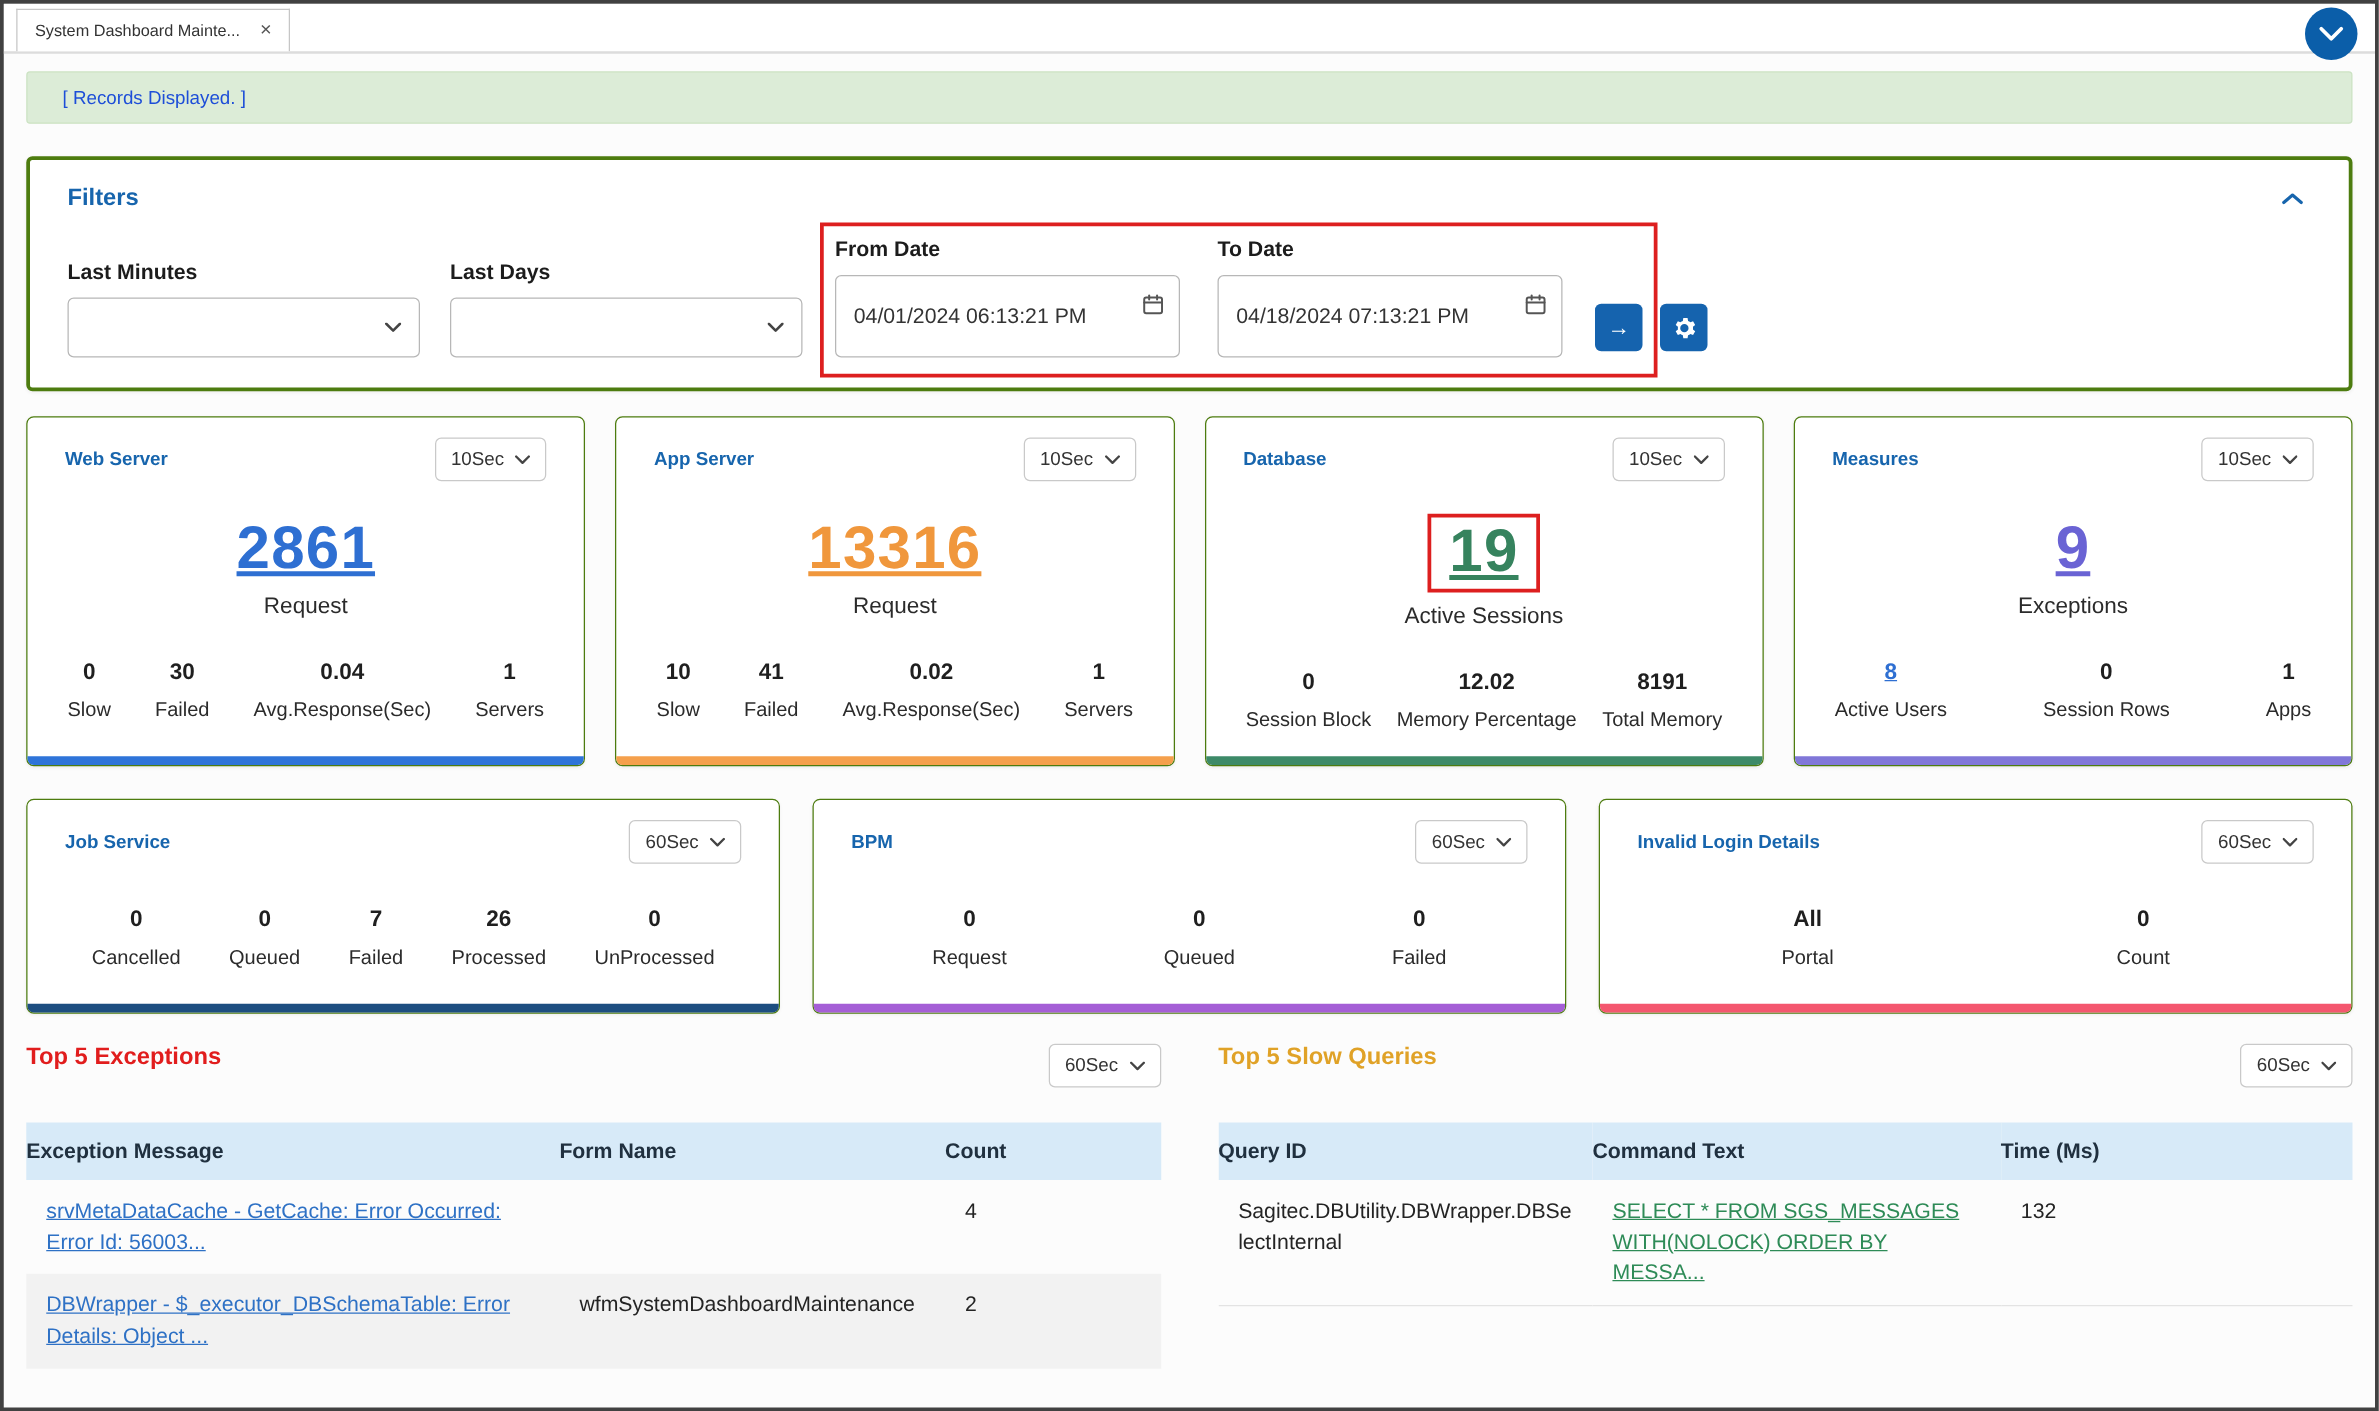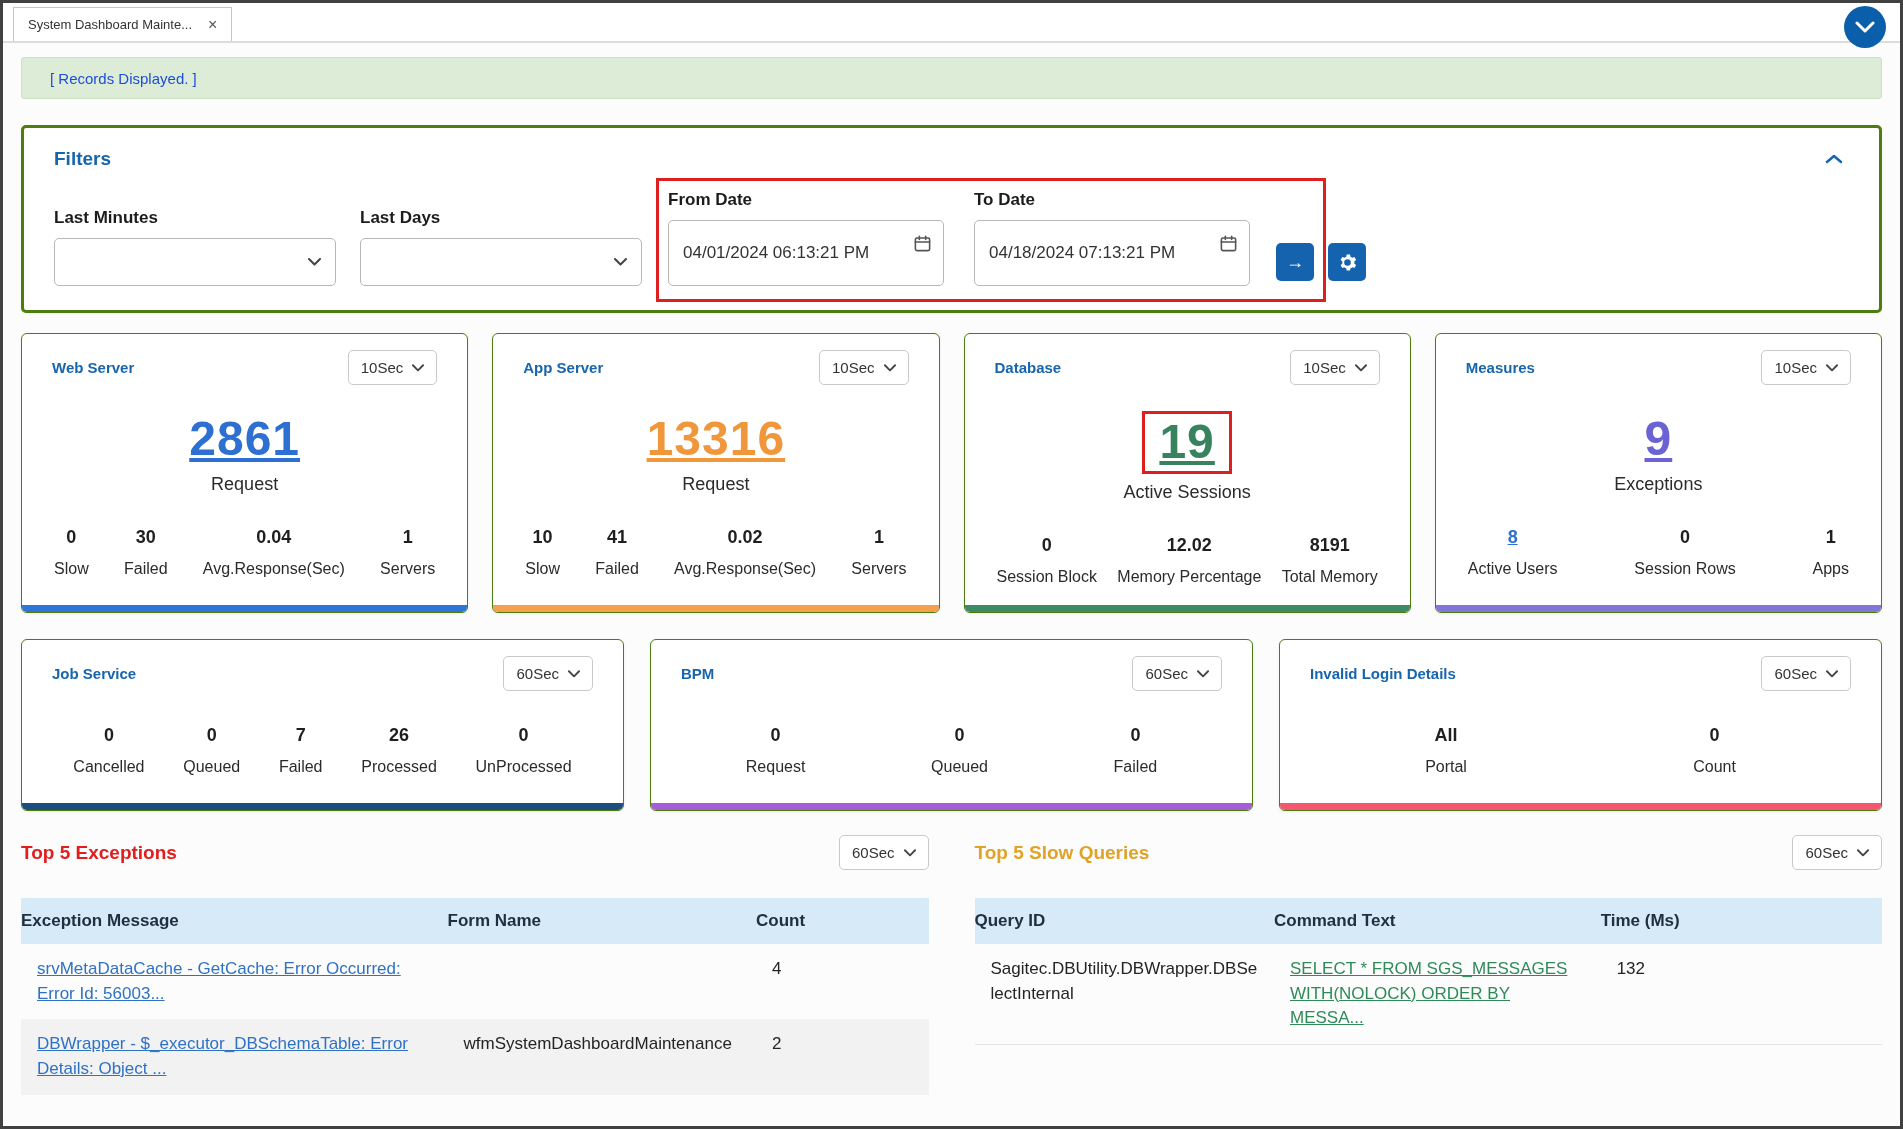--- a/index.html
+++ b/index.html
@@ -54,21 +54,21 @@
   .redbox{display:inline-block;border:3px solid #dd1f1f;padding:0 14px 2px;}
   .big-label{font-size:18px;color:#2b2b2b;margin-top:8px;}
   .stats{display:flex;justify-content:space-between;margin-top:32px;padding:0 2px;}
   .stats-around{justify-content:space-around;margin-top:34px;}
   .stat{text-align:center;}
   .stat-value{font-size:18px;font-weight:bold;color:#1f1f1f;}
   .stat-link{color:#2e6fd2;text-decoration:underline;cursor:pointer;}
   .stat-label{font-size:16px;color:#2b2b2b;margin-top:12px;}
   
   .tables{display:grid;grid-template-columns:1fr 1fr;gap:46px;margin:24px 18px 0;}
-  .panel-head{display:flex;justify-content:space-between;align-items:center;}
+  .panel-head{display:flex;justify-content:space-between;}
   .panel-title{font-size:19px;font-weight:bold;}
   .t-red{color:#e11d1d;} .t-amber{color:#e0a227;}
   table{width:100%;border-collapse:collapse;margin-top:28px;}
   th{background:#d7eaf8;text-align:left;font-size:17px;color:#20303f;padding:13px 0;font-weight:bold;}
   td{font-size:17px;color:#242424;padding:13px 16px;vertical-align:top;line-height:1.45;}
   .row-alt td{background:#f2f2f2;}
   .tbl-link{color:#2e71c5;text-decoration:underline;cursor:pointer;}
   .green-link{color:#2e8b57;text-decoration:underline;cursor:pointer;}
   .wrap-any{overflow-wrap:anywhere;}
   .sq-row td{border-bottom:1px solid #e3e3e3;}

